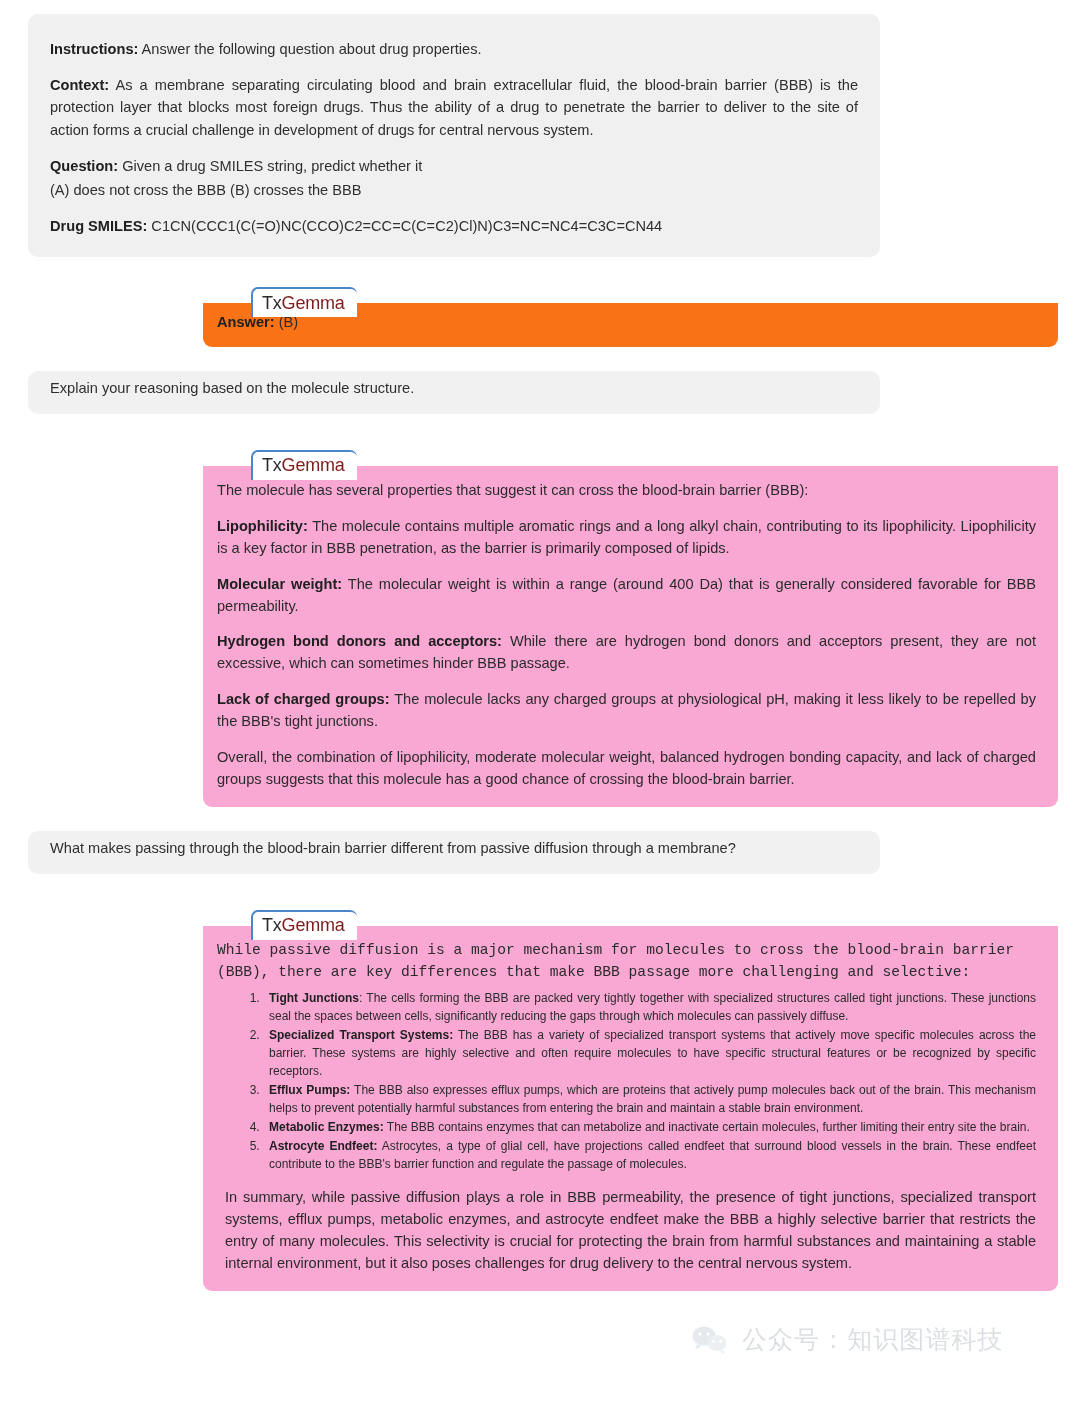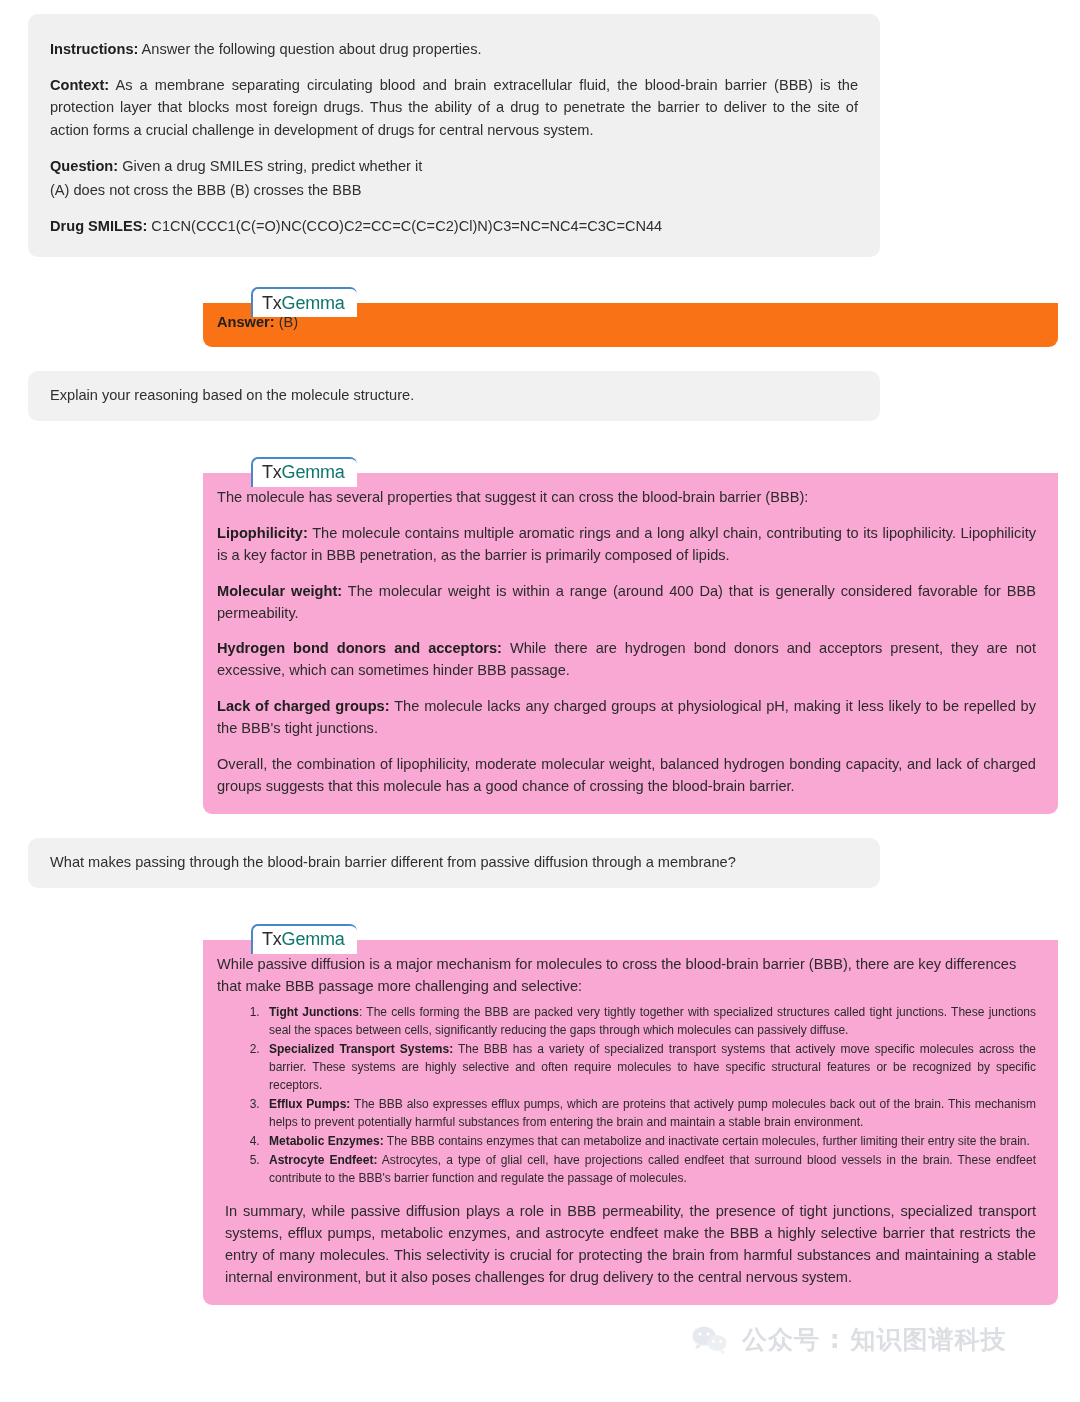--- a/index.html
+++ b/index.html
@@ -41,21 +41,21 @@
   .prompt-card p:last-child { margin-bottom: 0; }
   .prompt-card .justified { text-align: justify; }
   .lbl { font-weight: bold; color: #202020; }
 
   
   .user-bubble {
     background: #f1f1f1;
     border-radius: 10px;
     width: 852px;
     box-sizing: border-box;
-    padding: 14px 22px 14px 22px;
+    padding: 7px 22px 14px 22px;
     font-size: 14.6px;
     line-height: 1.5;
     color: #2f2f2f;
   }
 
   
   .assistant {
     position: relative;
     margin-left: 175px;
     width: 855px;
@@ -84,21 +84,21 @@
     background: #ffffff;
     margin-left: 42px;
   }
   .tab .tx {
     font-size: 18px;
     color: #2b2b2b;
     letter-spacing: -0.2px;
   }
   .tab .gemma {
     font-size: 18px;
-    color: #0f766e;
+    color: #7f1d1d;
     letter-spacing: -0.2px;
   }
   .assistant-body {
     background: #f9a8d4;
     border-bottom-left-radius: 9px;
     border-bottom-right-radius: 9px;
     padding: 14px 22px 16px 14px;
     box-sizing: border-box;
   }
   .assistant-body.compact {
@@ -135,21 +135,20 @@
   
   .watermark {
     position: absolute;
     left: 690px;
     top: 1323px;
     display: flex;
     align-items: center;
     gap: 12px;
     pointer-events: none;
     opacity: 0.5;
-    font-weight: bold;
   }
   .wm-icon {
     position: relative;
     width: 40px;
     height: 30px;
   }
   .wm-text {
     font-family: "DejaVu Sans", sans-serif;
     font-size: 25px;
     color: #b9bfc7;
@@ -232,21 +231,21 @@
   <div class="gap-b"></div>
 
   <div class="assistant">
     <div class="assistant-head">
       <div class="tab">
         <span class="tx">Tx</span>
           <span class="gemma">Gemma</span>
       </div>
     </div>
     <div class="assistant-body">
-      <p style="margin-bottom:6px;">While passive diffusion is a major mechanism for molecules to cross the blood-brain barrier (BBB), there are key differences that make BBB passage more challenging and selective:</p>
+      <p style="margin-bottom:6px;font-family:Liberation Mono, monospace;">While passive diffusion is a major mechanism for molecules to cross the blood-brain barrier (BBB), there are key differences that make BBB passage more challenging and selective:</p>
       <ol class="numlist">
         <li>
           <span class="lbl">Tight Junctions</span><span>: The cells forming the BBB are packed very tightly together with specialized structures called tight junctions. These junctions seal the spaces between cells, significantly reducing the gaps through which molecules can passively diffuse.</span>
         </li>
         <li>
           <span class="lbl">Specialized Transport Systems:</span><span> The BBB has a variety of specialized transport systems that actively move specific molecules across the barrier. These systems are highly selective and often require molecules to have specific structural features or be recognized by specific receptors.</span>
         </li>
         <li>
           <span class="lbl">Efflux Pumps:</span><span> The BBB also expresses efflux pumps, which are proteins that actively pump molecules back out of the brain. This mechanism helps to prevent potentially harmful substances from entering the brain and maintain a stable brain environment.</span>
         </li>

